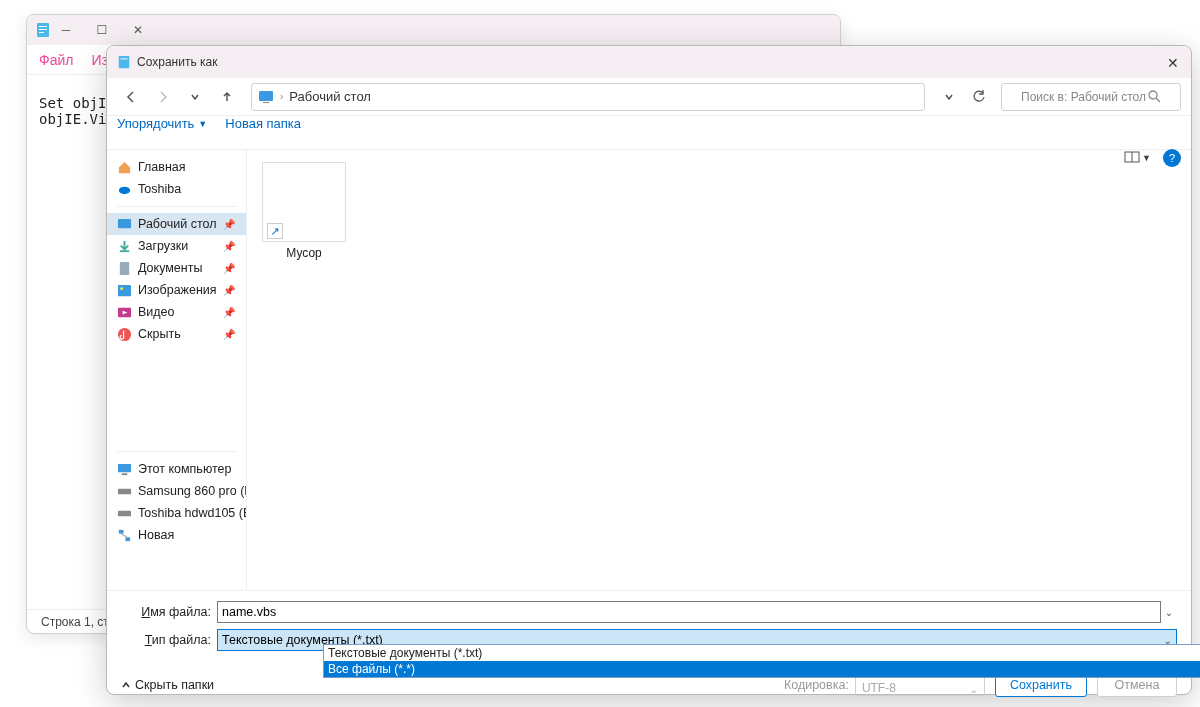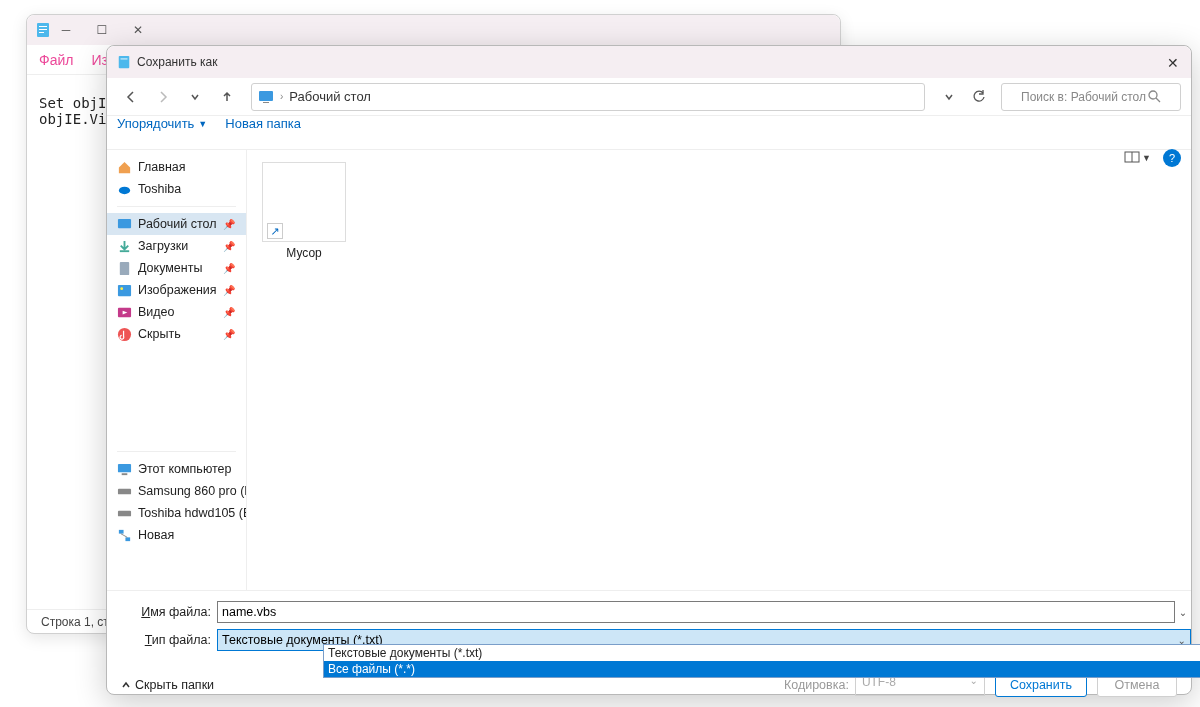--- a/index.html
+++ b/index.html
@@ -45,31 +45,31 @@
 .sb-item .pin { margin-left: auto; color: #999; font-size: 10px; }
 .sb-sep { height: 1px; background: #eee; margin: 6px 10px; }
 .sb-icon { width: 15px; height: 15px; flex-shrink: 0; }
 
 .sa-files { flex: 1; padding: 12px; display: flex; gap: 10px; align-items: flex-start; }
 .file-item { width: 90px; display: flex; flex-direction: column; align-items: center; gap: 4px; }
 .file-thumb { width: 84px; height: 80px; border: 1px solid #ddd; background: #fff; position: relative; }
 .file-shortcut { position: absolute; left: 4px; bottom: 2px; width: 16px; height: 16px; background: #fff; border: 1px solid #ccc; display: flex; align-items: center; justify-content: center; color: #0067c0; font-size: 11px; }
 .file-name { font-size: 12px; color: #222; }
 
-.sa-bottom { border-top: 1px solid #eee; padding: 10px 0 10px 14px; }
+.sa-bottom { border-top: 1px solid #eee; padding: 10px 14px 10px 14px; }
 .sa-row { display: flex; align-items: center; margin-bottom: 6px; }
 .sa-label { width: 96px; text-align: right; font-size: 12.5px; color: #222; padding-right: 6px; }
 .sa-label u { text-decoration: underline; }
 .sa-input { flex: 1; height: 22px; border: 1px solid #7a7a7a; padding: 0 4px; font-size: 12.5px; }
 .sa-combo { flex: 1; height: 22px; border: 1px solid #0078d4; background: #cde6f7; padding: 0 4px; font-size: 12.5px; display: flex; align-items: center; justify-content: space-between; position: relative; }
 .sa-footer { display: flex; align-items: center; padding: 6px 14px 10px 14px; gap: 12px; }
 .sa-hide { font-size: 12.5px; color: #222; display: flex; align-items: center; gap: 4px; }
 .sa-footer-right { margin-left: auto; display: flex; align-items: center; gap: 10px; }
 .sa-enc { font-size: 12.5px; color: #999; display: flex; align-items: center; gap: 6px; }
-.sa-enc-combo { width: 130px; height: 22px; border: 1px solid #d0d0d0; color: #aaa; padding: 0 6px; font-size: 12px; display: flex; align-items: flex-start; justify-content: space-between; }
+.sa-enc-combo { width: 130px; height: 22px; border: 1px solid #d0d0d0; color: #aaa; padding: 0 6px; font-size: 12px; display: flex; align-items: flex-end; justify-content: space-between; }
 .sa-btn { min-width: 80px; height: 24px; border: 1px solid #d0d0d0; background: #fff; font-size: 12.5px; color: #999; border-radius: 3px; padding: 0 14px; }
 .sa-btn.primary { border-color: #0078d4; color: #0078d4; }
 
 
 .dropdown { position: absolute; left: 216px; top: 598px; width: 966px; border: 1px solid #7a9ec9; background: #fff; z-index: 100; }
 .dd-item { height: 16px; font-size: 12px; padding: 0 4px; display: flex; align-items: center; }
 .dd-item.hl { background: #0078d4; color: #fff; }
 .dd-item.norm { background: #fff; color: #222; }
 
 svg { display: block; }

